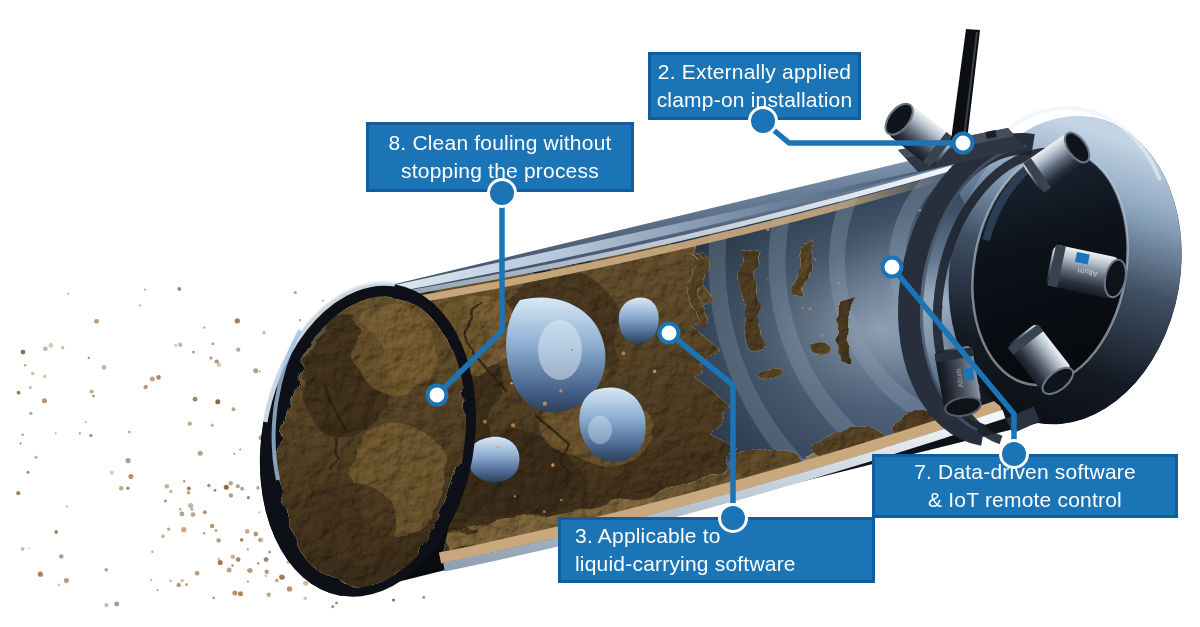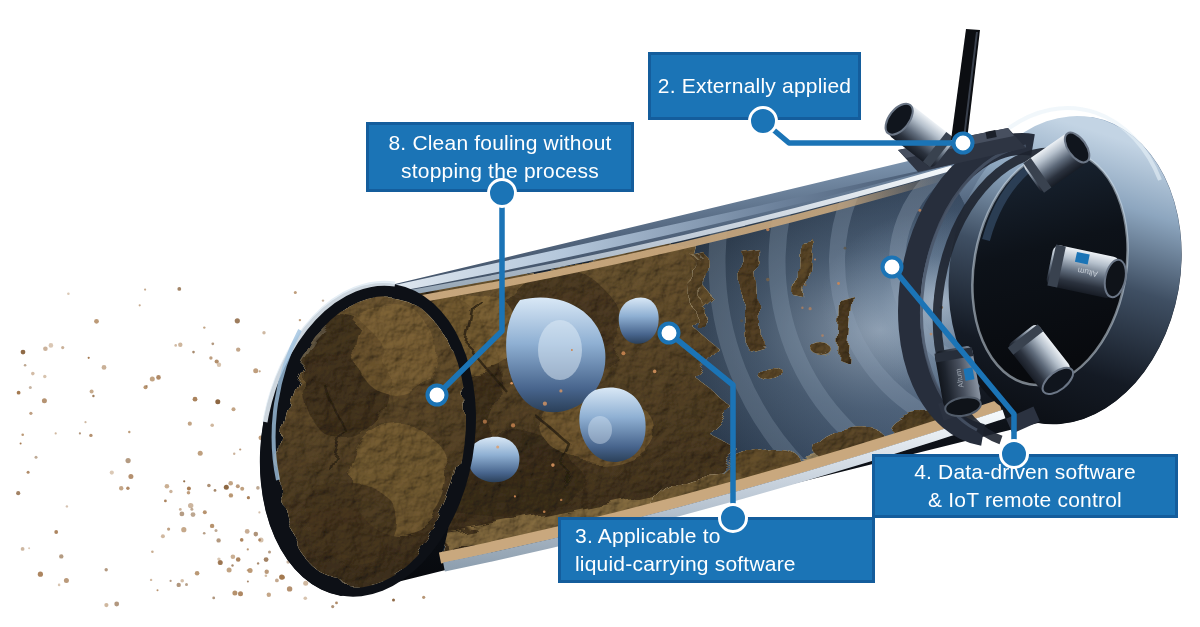--- a/index.html
+++ b/index.html
@@ -500,27 +500,28 @@
     <circle cx="892" cy="267" r="9.5"></circle>
   </g>
 </svg>
 
 <div class="callout" id="c1">
   <span>8. Clean fouling without</span>
   <span>stopping the process</span>
 </div>
 <div class="callout" id="c2">
   <span>2. Externally applied</span>
+  <span>clamp-on installation</span>
 </div>
 <div class="callout align-left" id="c3">
   <span>3. Applicable to</span>
   <span>liquid-carrying software</span>
 </div>
 <div class="callout" id="c4">
-  <span>4. Data-driven software</span>
+  <span>7. Data-driven software</span>
   <span>&amp; IoT remote control</span>
 </div>
 
 <div class="anchor-dot" id="a1"></div>
 <div class="anchor-dot" id="a2"></div>
 <div class="anchor-dot" id="a3"></div>
 <div class="anchor-dot" id="a4"></div>
 
 </div>
 

